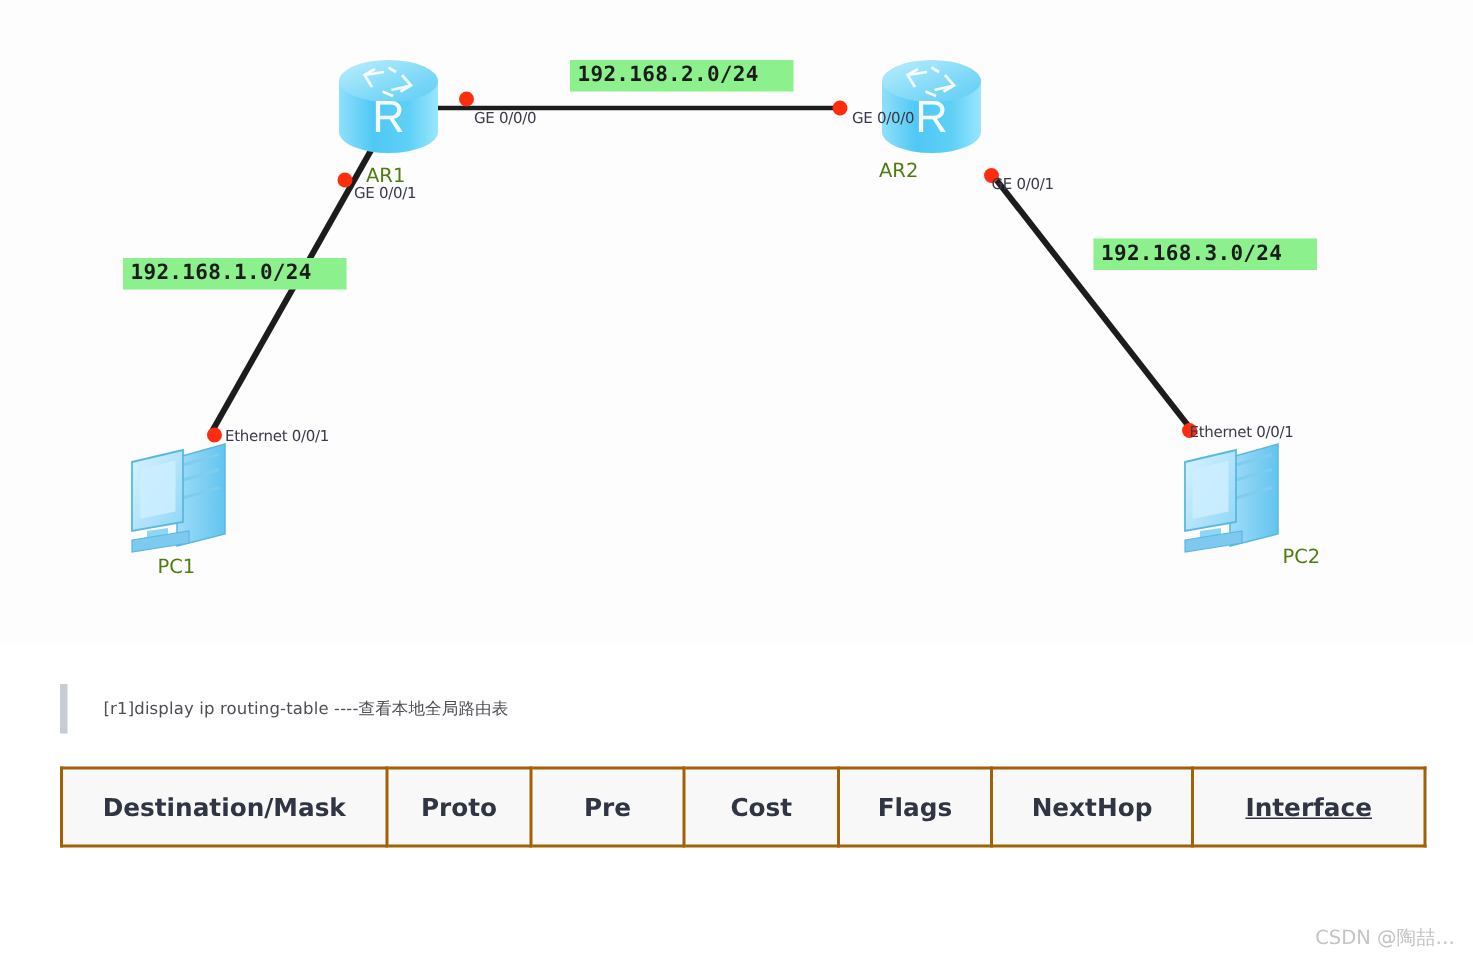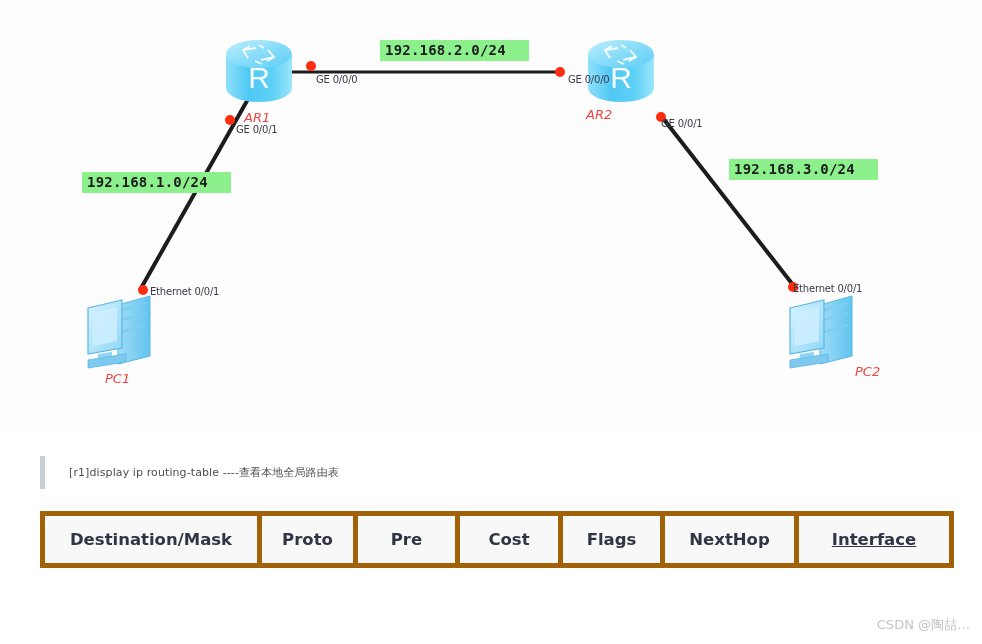--- a/index.html
+++ b/index.html
@@ -29,23 +29,22 @@
     position: absolute;
     left: 0;
     top: 0;
   }
 
   
   .node-name {
     position: absolute;
     font-family: "DejaVu Sans", "Liberation Sans", sans-serif;
     font-size: 13px;
-    color: #ef4444;
-    white-space: nowrap;
-    font-style: italic;
+    color: #4d7c0f;
+    white-space: nowrap;
   }
   .iface-label {
     position: absolute;
     font-family: "DejaVu Sans", "Liberation Sans", sans-serif;
     font-size: 10px;
     color: #3a3a4a;
     white-space: nowrap;
     letter-spacing: -0.2px;
   }
   .net-label {
@@ -88,21 +87,21 @@
   
   #routing-table {
     position: absolute;
     left: 40px;
     top: 511px;
     border-collapse: collapse;
     table-layout: fixed;
   }
   #routing-table th {
     background: #f8f8f8;
-    border: 5px solid #a16207;
+    border: 2px solid #a16207;
     font-family: "DejaVu Sans", "Liberation Sans", sans-serif;
     font-size: 16.5px;
     font-weight: 700;
     color: #2f3542;
     text-align: center;
     height: 52px;
     padding: 0 8px;
     box-sizing: border-box;
     white-space: nowrap;
   }

